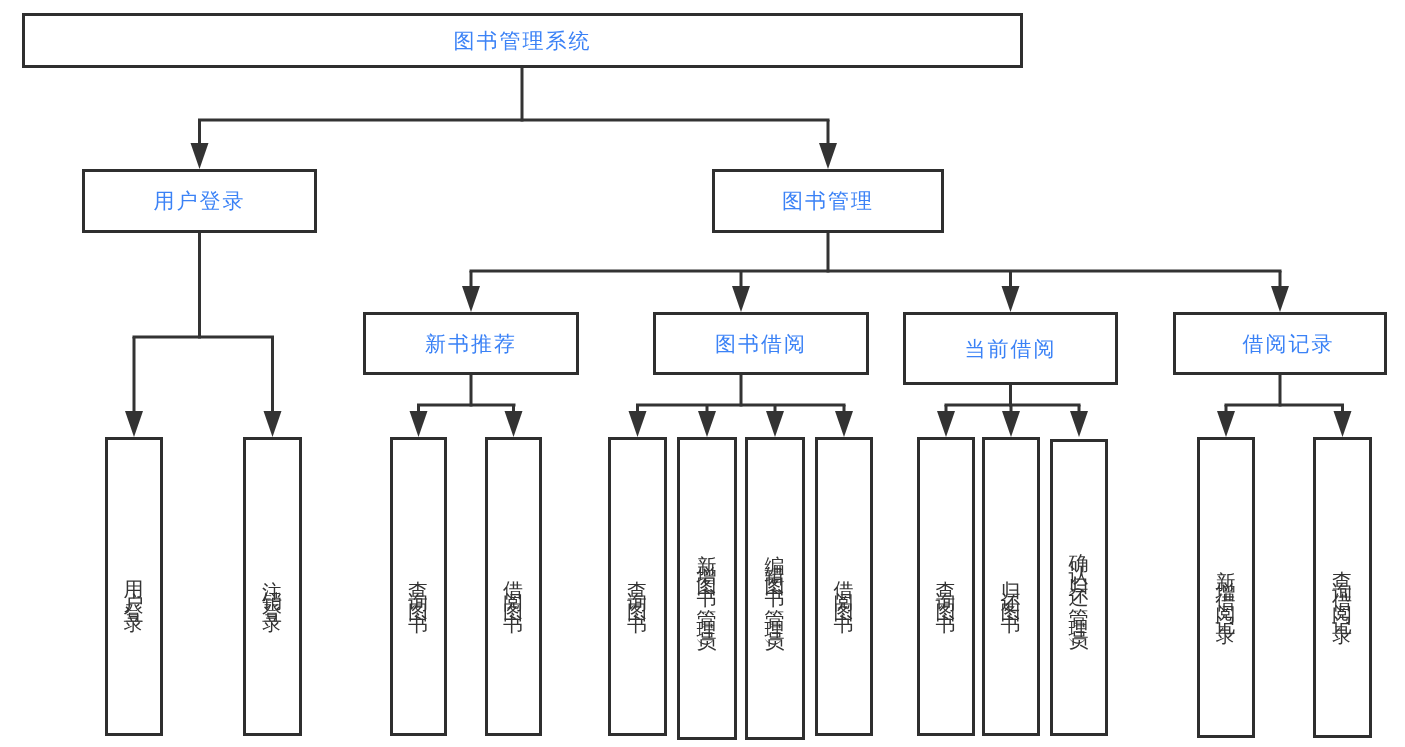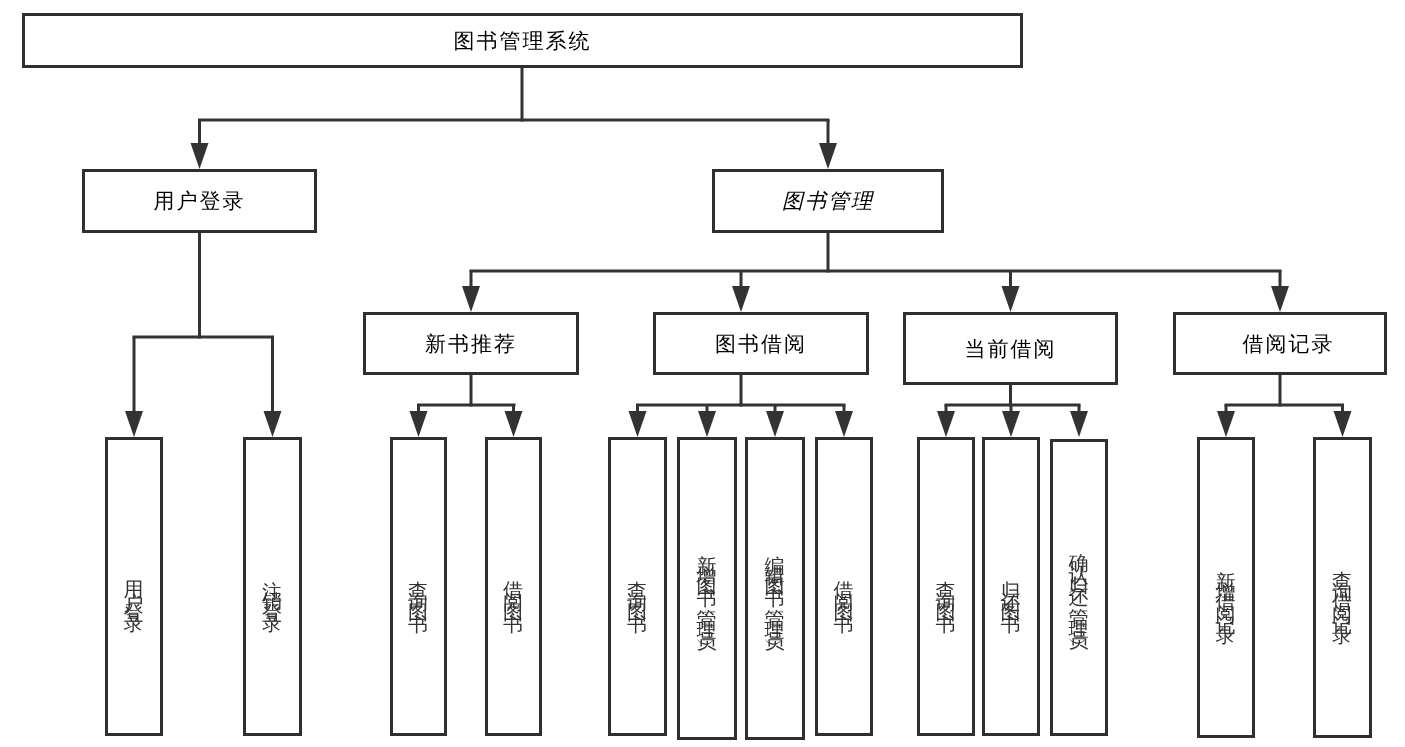--- a/index.html
+++ b/index.html
@@ -9,21 +9,21 @@
     font-family:"Liberation Sans", sans-serif;
   }
   svg.connectors { position:absolute; left:0; top:0; z-index:1; }
   svg.connectors line { stroke:#333333; stroke-width:3; }
   svg.connectors polygon { fill:#333333; }
 
   .hnode {
     position:absolute; box-sizing:border-box;
     border:3px solid #2f2f2f; background:#ffffff;
     display:flex; align-items:center; justify-content:center;
-    font-size:21px; color:#000000; letter-spacing:2px;
+    font-size:21px; color:#3b82f6; letter-spacing:2px;
     z-index:2; white-space:nowrap;
   }
   .vnode {
     position:absolute; box-sizing:border-box;
     border:3px solid #2f2f2f; background:#ffffff;
     display:flex; align-items:center; justify-content:center;
     z-index:2;
   }
   .vnode span {
     writing-mode:vertical-rl; text-orientation:mixed;
@@ -99,21 +99,21 @@
     <line x1="1224.5" y1="405" x2="1344" y2="405"></line>
     <line x1="1226" y1="405" x2="1226" y2="416"></line>
     <polygon points="1217,411 1235,411 1226,437"></polygon>
     <line x1="1342.5" y1="405" x2="1342.5" y2="416"></line>
     <polygon points="1333.5,411 1351.5,411 1342.5,437"></polygon>
   </svg>
 
   <div class="hnode" style="left:22px; top:13px; width:1001px; height:55px;">图书管理系统</div>
 
   <div class="hnode" style="left:82px; top:169px; width:235px; height:64px;">用户登录</div>
-  <div class="hnode" style="left:712px; top:169px; width:232px; height:64px;font-style:italic;">图书管理</div>
+  <div class="hnode" style="left:712px; top:169px; width:232px; height:64px;">图书管理</div>
 
   <div class="hnode" style="left:363px; top:312px; width:216px; height:63px;font-family:Liberation Serif, serif;">新书推荐</div>
   <div class="hnode" style="left:633px; top:312px; width:216px; height:63px;margin-left:20px;">图书借阅</div>
   <div class="hnode" style="left:903px; top:312px; width:215px; height:73px;">当前借阅</div>
   <div class="hnode" style="left:1173px; top:312px; width:214px; height:63px;padding-left:17px;">借阅记录</div>
 
   <div class="vnode" style="left:105px; top:437px; width:58px; height:299px;">
     <span>用户登录</span>
   </div>
   <div class="vnode" style="left:243px; top:437px; width:59px; height:299px;">

